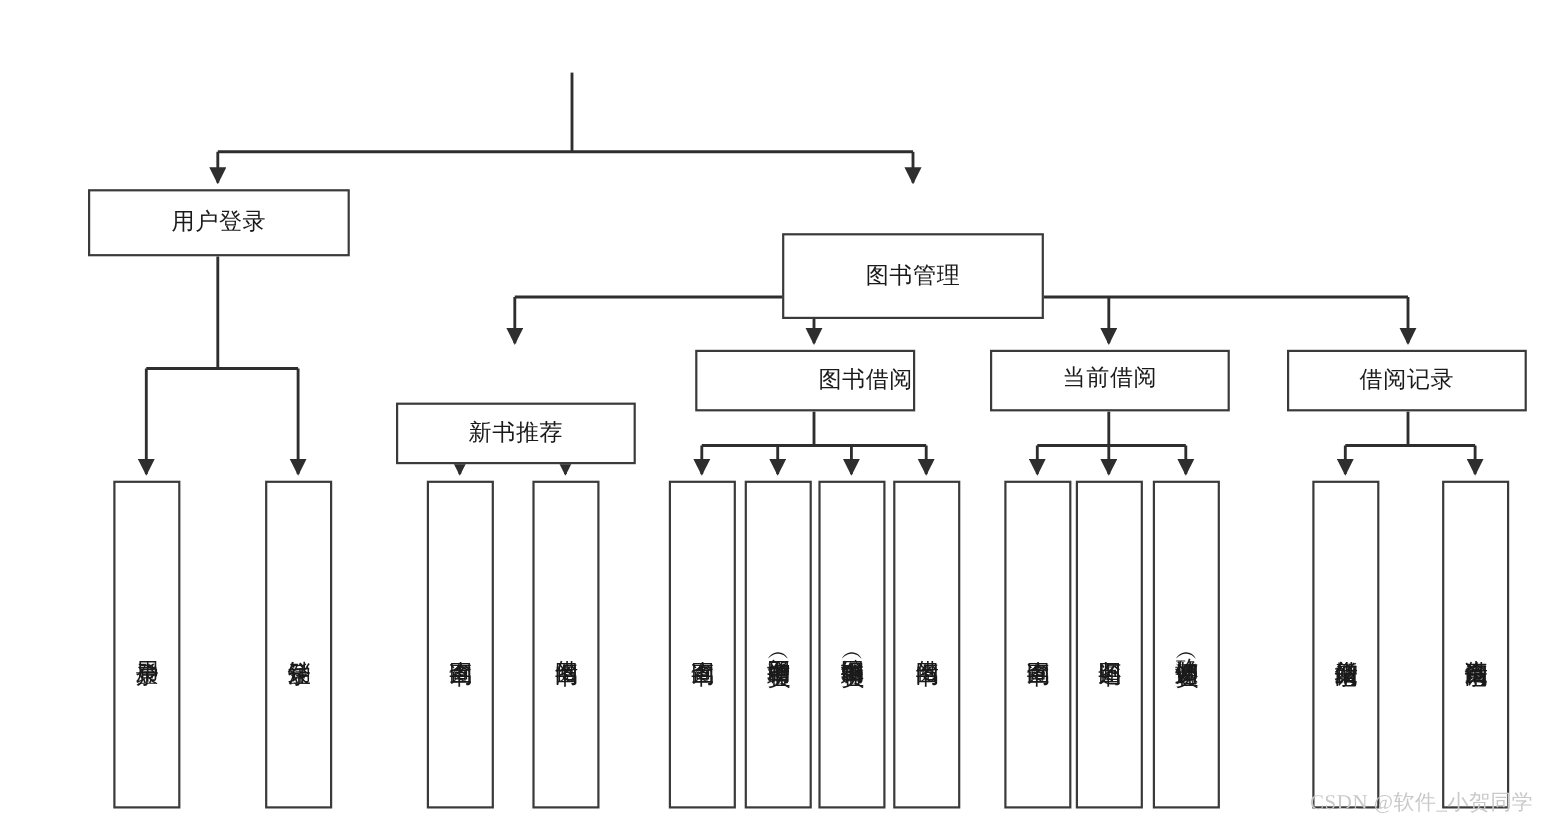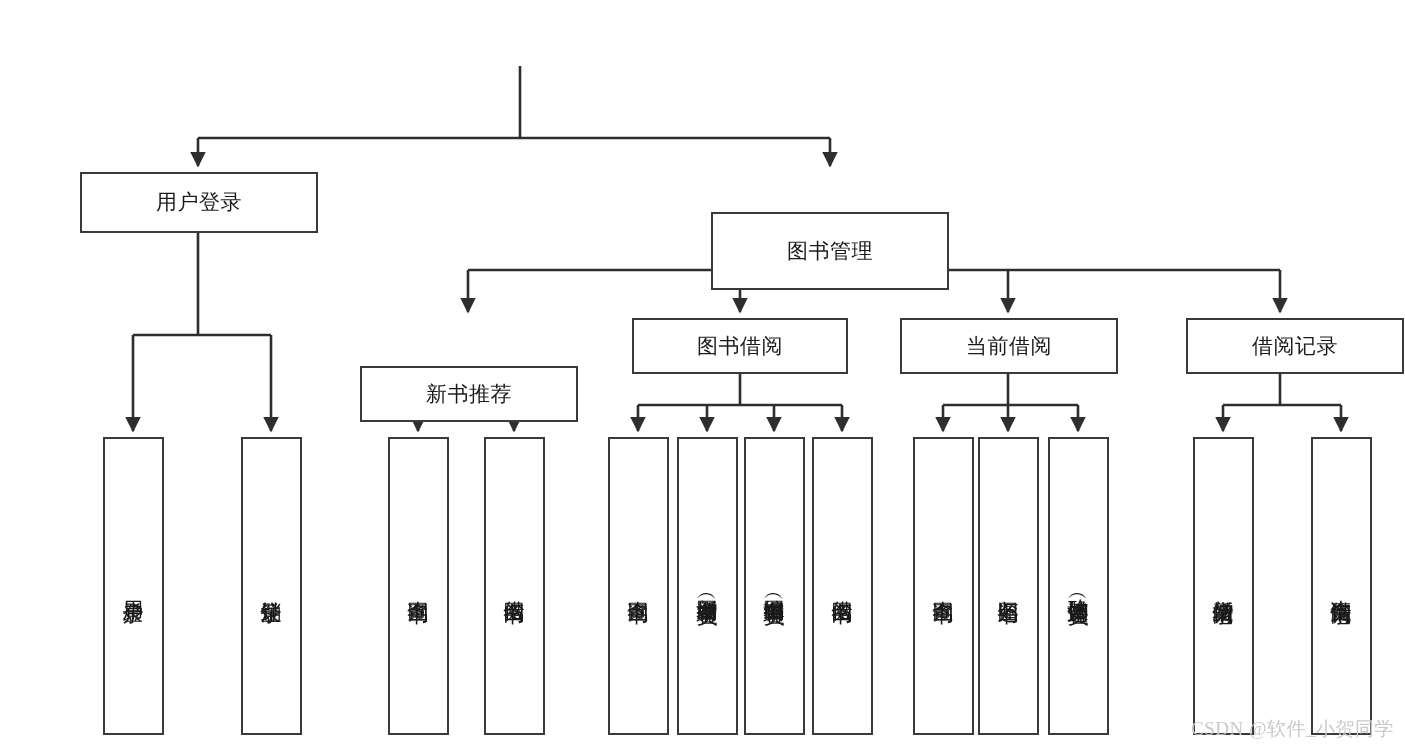--- a/index.html
+++ b/index.html
@@ -131,27 +131,27 @@
   <div class="node horiz" style="left:80px; top:172px; width:238px; height:61px;">
     <span class="lbl">用户登录</span>
   </div>
   <div class="node horiz" style="left:711px; top:172px; width:238px; height:78px;margin-top:40px;">
     <span class="lbl">图书管理</span>
   </div>
 
   <div class="node horiz" style="left:360px; top:318px; width:218px; height:56px;margin-top:48px;">
     <span class="lbl">新书推荐</span>
   </div>
-  <div class="node horiz" style="left:632px; top:318px; width:216px; height:56px;">
+  <div class="node horiz" style="left:632px; top:318px; width:200px; height:56px;justify-content:flex-end;">
     <span class="lbl">图书借阅</span>
   </div>
-  <div class="node horiz" style="left:900px; top:318px; width:218px; height:56px;">
+  <div class="node horiz" style="left:900px; top:318px; width:218px; height:56px;font-family:Liberation Mono, monospace;">
     <span class="lbl">当前借阅</span>
   </div>
-  <div class="node horiz" style="left:1170px; top:318px; width:218px; height:56px;margin-left:16px;">
+  <div class="node horiz" style="left:1170px; top:318px; width:218px; height:56px;">
     <span class="lbl">借阅记录</span>
   </div>
 
   <div class="node vert" style="left:103px; top:437px; width:61px; height:298px;">
     <span class="lbl">用户登录</span>
   </div>
   <div class="node vert" style="left:241px; top:437px; width:61px; height:298px;">
     <span class="lbl">注销登录</span>
   </div>
 

